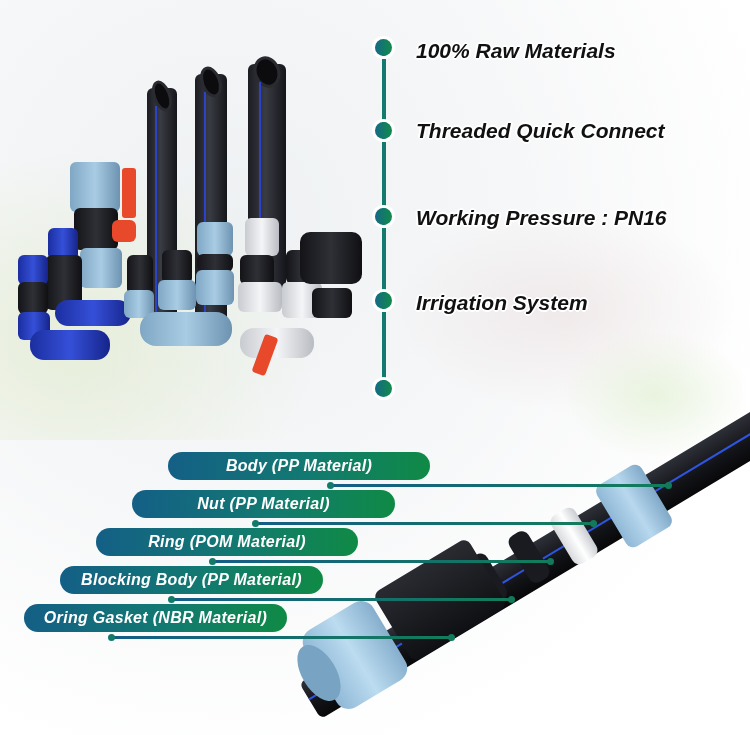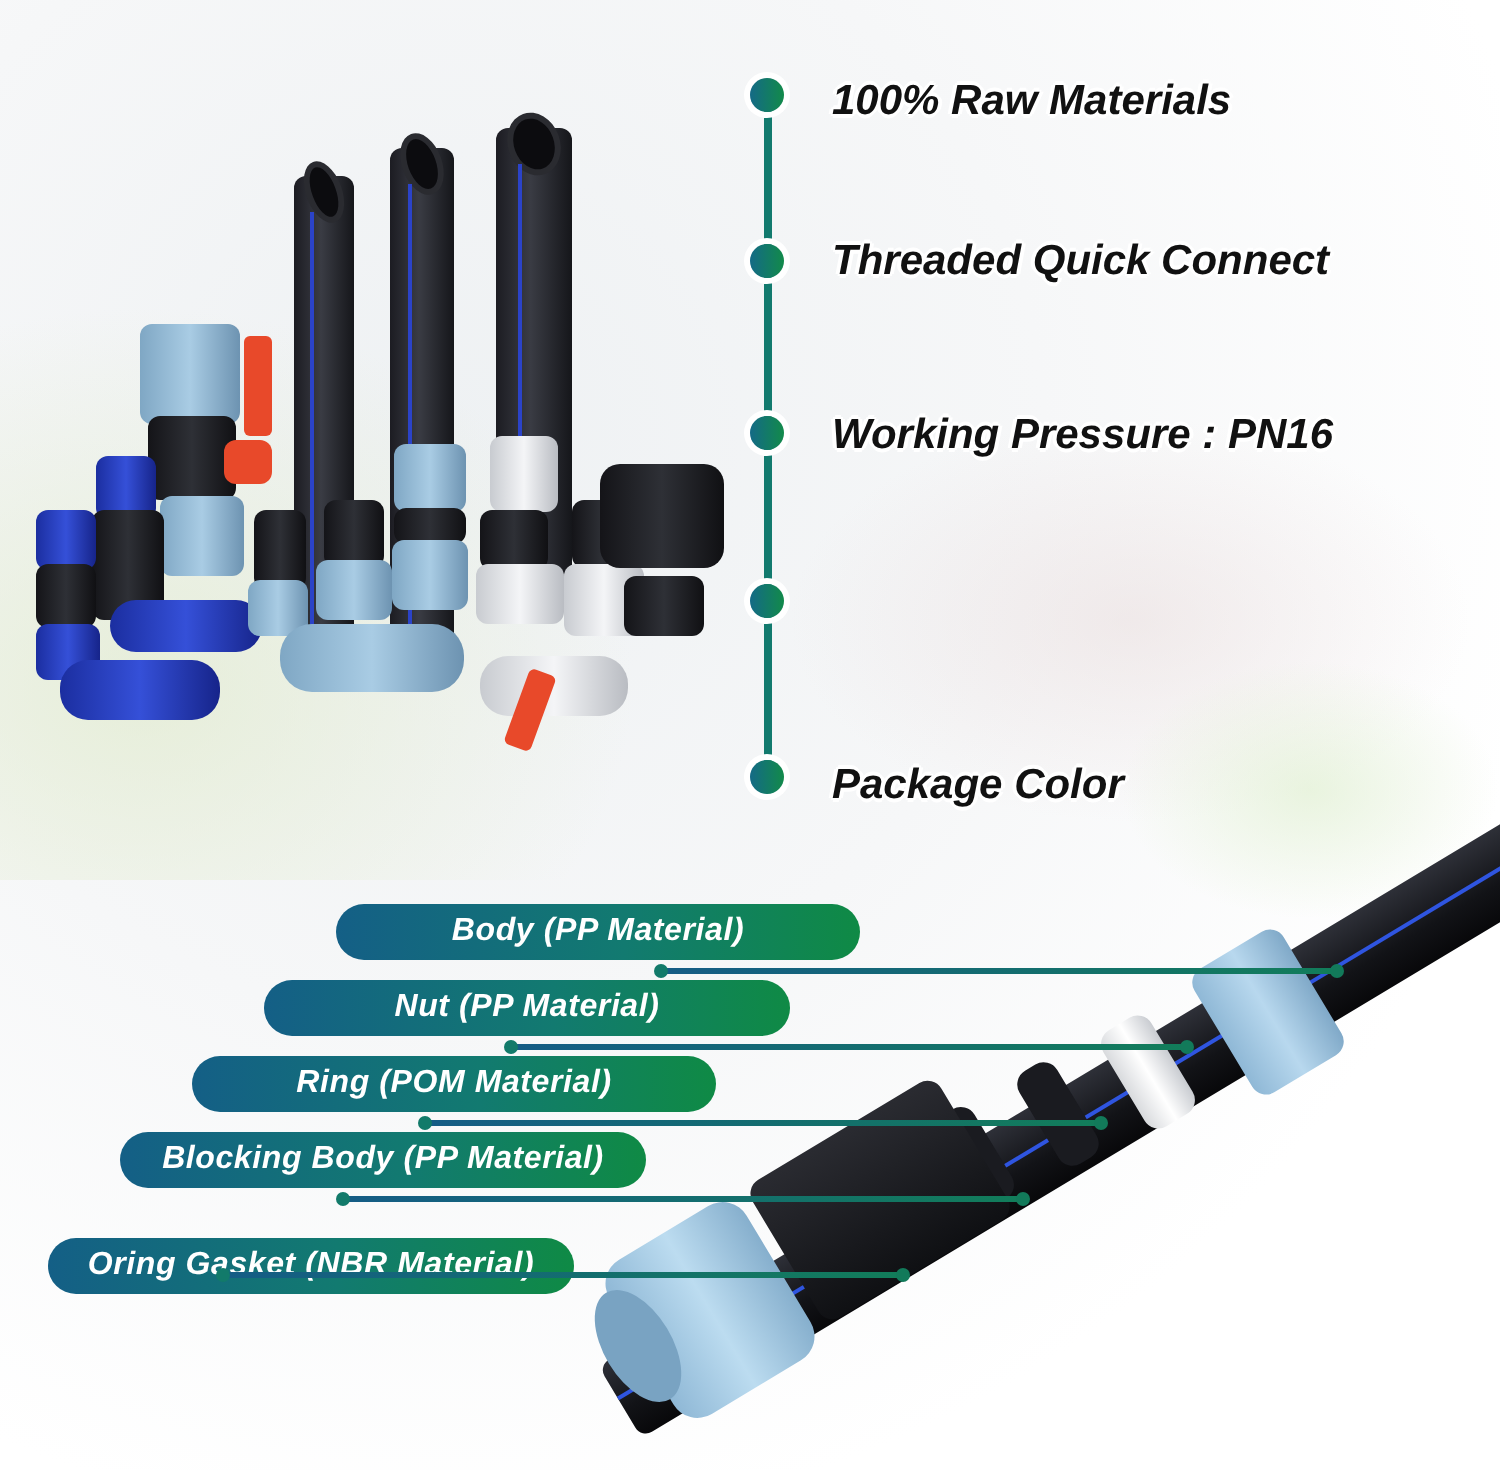--- a/index.html
+++ b/index.html
@@ -103,23 +103,23 @@
 <div class="timeline-dot" style="top:39px;"></div>
 <div class="timeline-dot" style="top:122px;"></div>
 <div class="timeline-dot" style="top:208px;"></div>
 <div class="timeline-dot" style="top:292px;"></div>
 <div class="timeline-dot" style="top:380px;"></div>
 
 <div class="feature" style="top:38px;">100% Raw Materials</div>
 <div class="feature" style="top:118px;text-align:center;">Threaded Quick Connect</div>
 <div class="feature" style="top:205px;">Working Pressure : PN16</div>
 <div class="feature" style="top:290px;">
+  <div>Irrigation System</div>
 </div>
 <div class="feature" style="top:378px;line-height:30px;">
-  <div>Package Color</div>
 </div>
 
 <div class="assembly">
   <div class="asm-pipe" style="left:20px;top:250px;width:560px;"></div>
 
   <div class="asm-part" style="left:318px;top:40px;width:52px;height:72px;background:linear-gradient(90deg,#8fb8d6,#b8d8ee 50%,#80a9c8);"></div>
 
   <div class="asm-part" style="left:270px;top:78px;width:28px;height:56px;background:linear-gradient(90deg,#d8dadd,#ffffff 50%,#c9ccd1);"></div>
 
   <div class="asm-part" style="left:228px;top:100px;width:22px;height:54px;background:#1a1b20;"></div>
@@ -144,16 +144,16 @@
 <div class="pill" style="left:96px;top:528px;width:262px;">Ring (POM Material)</div>
 <div class="leader" style="left:212px;top:560px;width:338px;"></div>
 <div class="leader-dot-start" style="left:209px;top:558px;"></div>
 <div class="leader-dot-end" style="left:547px;top:558px;"></div>
 
 <div class="pill" style="left:60px;top:566px;width:263px;">Blocking Body (PP Material)</div>
 <div class="leader" style="left:171px;top:598px;width:340px;"></div>
 <div class="leader-dot-start" style="left:168px;top:596px;"></div>
 <div class="leader-dot-end" style="left:508px;top:596px;"></div>
 
-<div class="pill" style="left:24px;top:619px;width:263px;">Oring Gasket (NBR Material)</div>
+<div class="pill" style="left:24px;top:604px;width:263px;">Oring Gasket (NBR Material)</div>
 <div class="leader" style="left:111px;top:636px;width:340px;"></div>
 <div class="leader-dot-start" style="left:108px;top:634px;"></div>
 <div class="leader-dot-end" style="left:448px;top:634px;"></div>
 
 </body></html>

